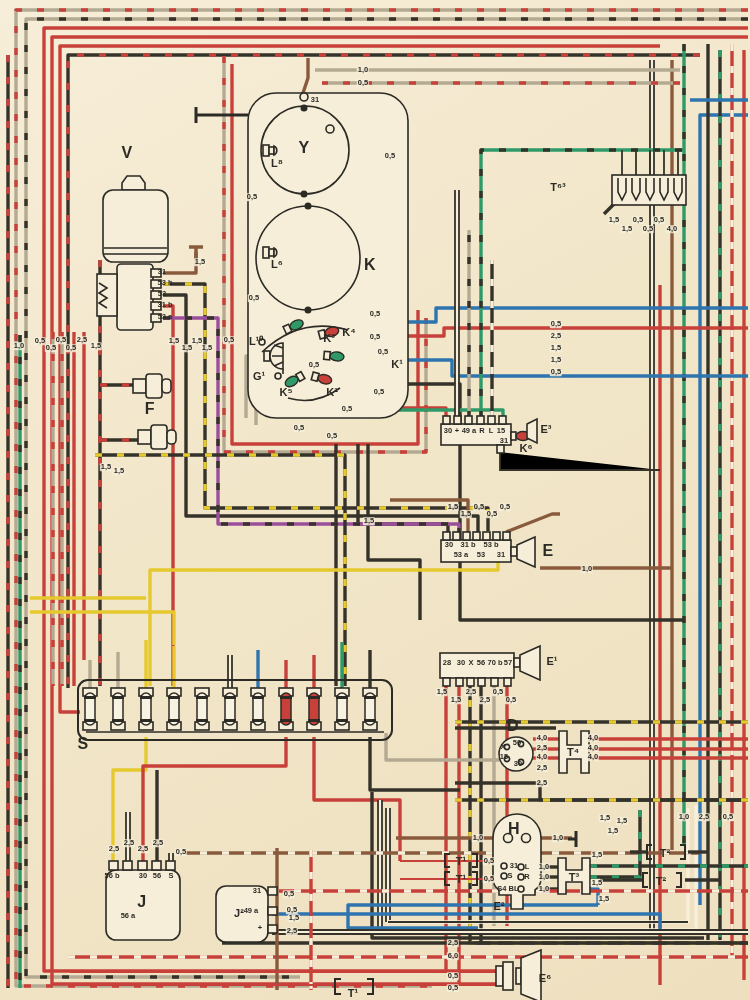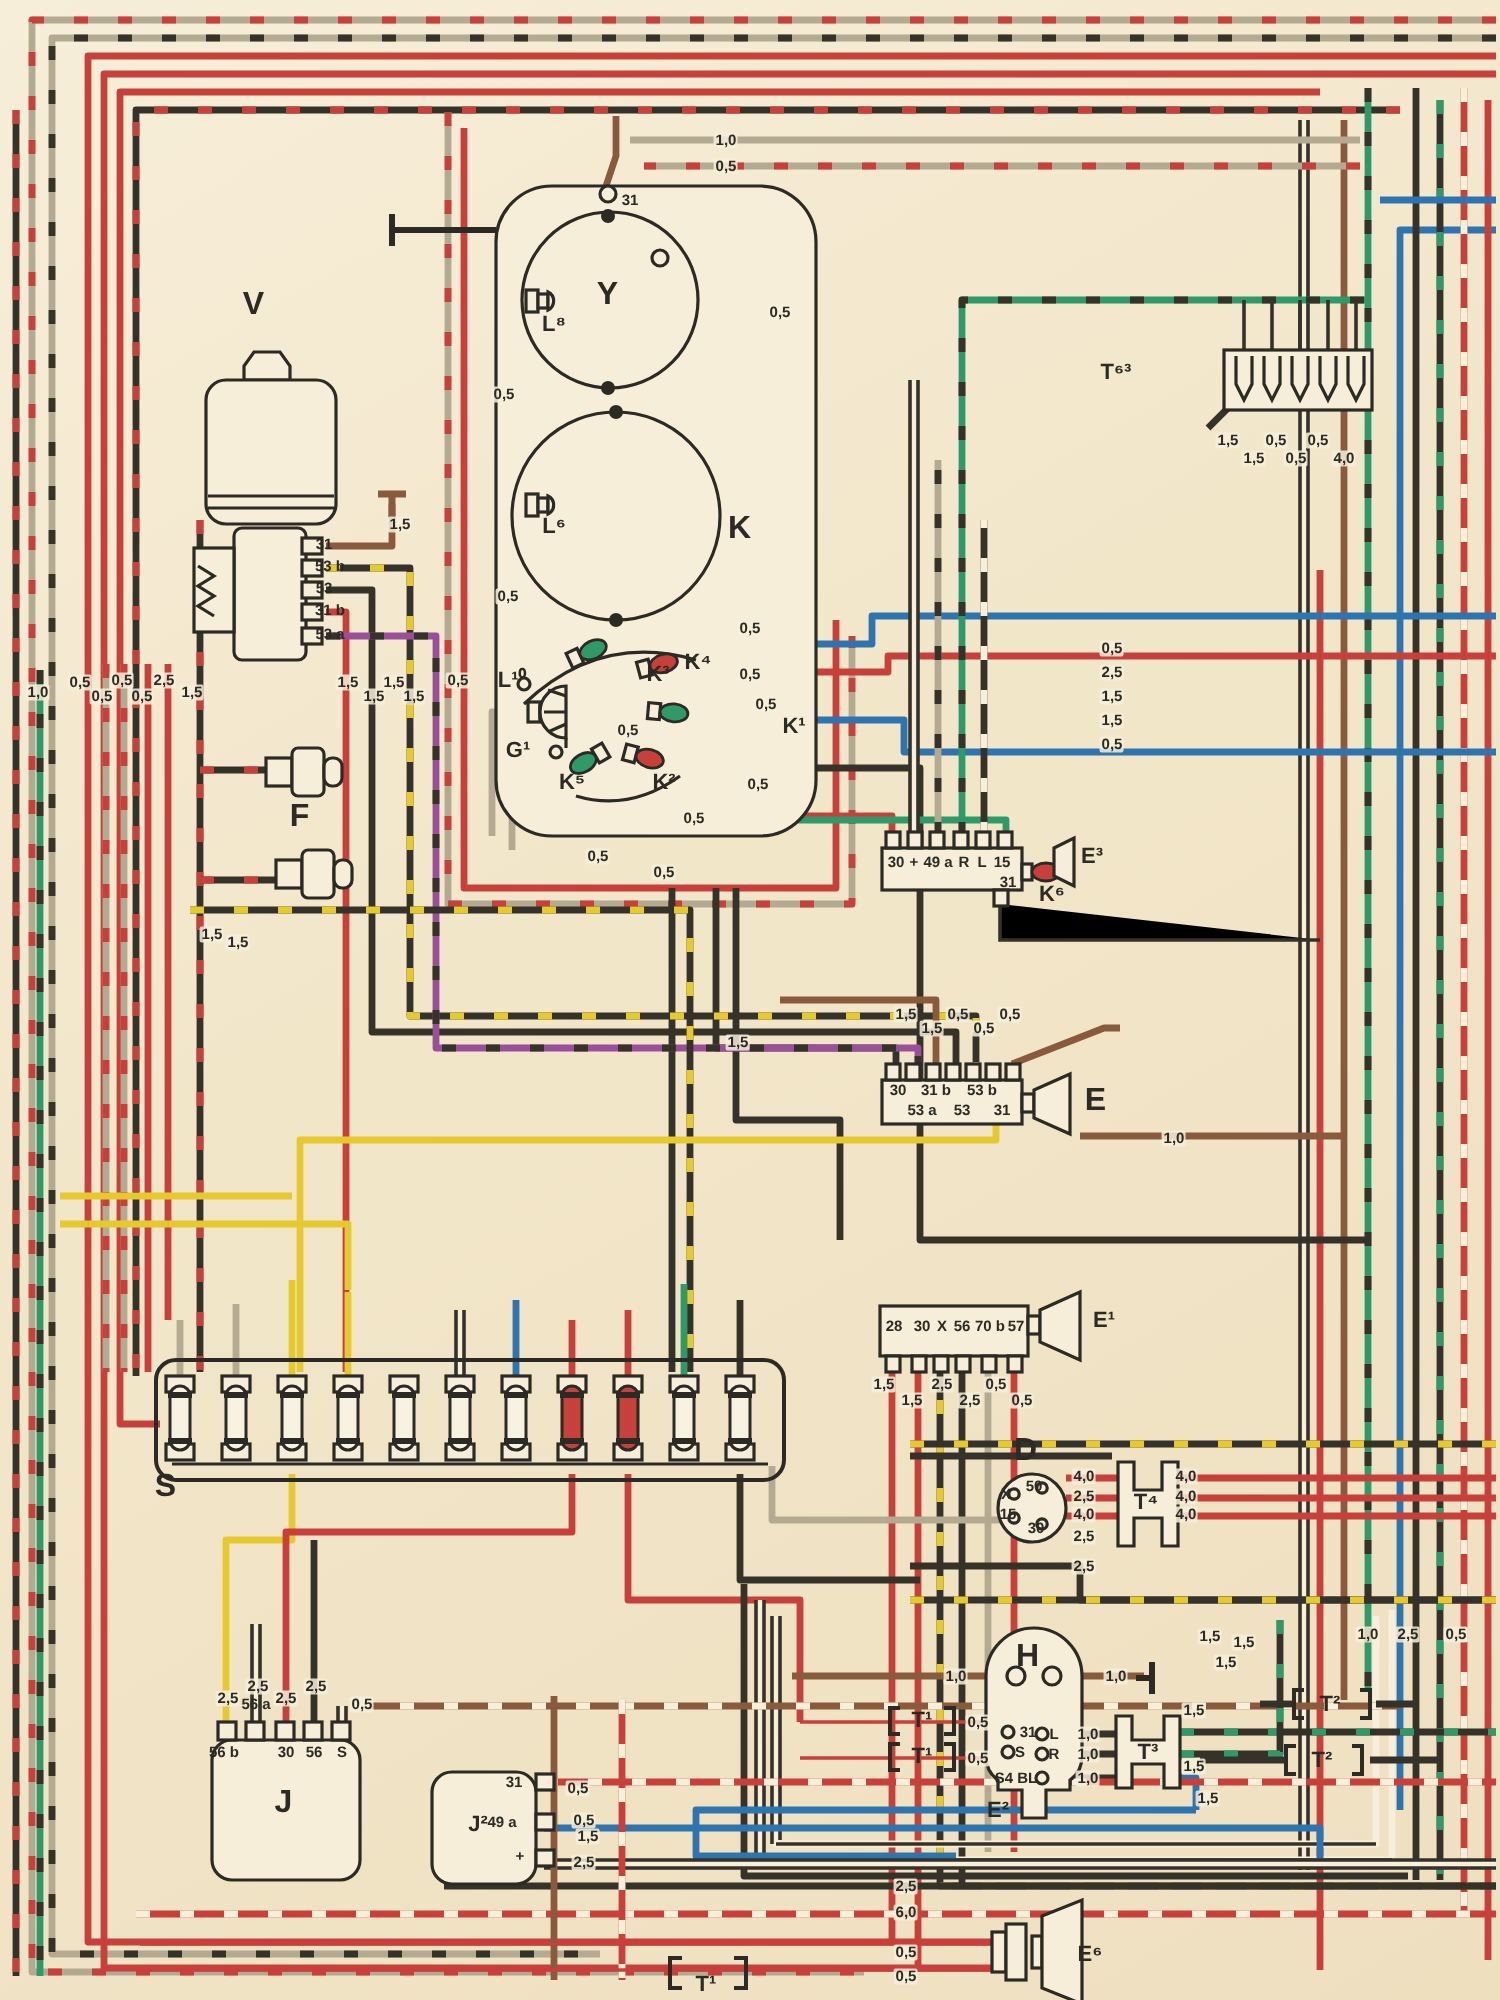--- a/index.html
+++ b/index.html
@@ -539,21 +539,21 @@
       <span class="lbl term" style="left: 503px; top: 747px;">X</span>
       <span class="lbl term" style="left: 517px; top: 743px;">50</span>
       <span class="lbl term" style="left: 504px; top: 757px;">15</span>
       <span class="lbl term" style="left: 518px; top: 764px;">30</span>
       <span class="lbl term" style="left: 514px; top: 866px;">31</span>
       <span class="lbl term" style="left: 510px; top: 876px;">S</span>
       <span class="lbl term" style="left: 527px; top: 867px;">L</span>
       <span class="lbl term" style="left: 527px; top: 877px;">R</span>
       <span class="lbl term" style="left: 508px; top: 889px;">S4 BL</span>
       <span class="lbl term" style="left: 112px; top: 876px;">56 b</span>
-      <span class="lbl term" style="left: 128px; top: 852px;">56 a</span>
+      <span class="lbl term" style="left: 128px; top: 916px;">56 a</span>
       <span class="lbl term" style="left: 143px; top: 876px;">30</span>
       <span class="lbl term" style="left: 157px; top: 876px;">56</span>
       <span class="lbl term" style="left: 171px; top: 876px;">S</span>
       <span class="lbl term" style="left: 257px; top: 891px;">31</span>
       <span class="lbl term" style="left: 251px; top: 911px;">49 a</span>
       <span class="lbl term" style="left: 260px; top: 928px;">+</span>
       <span class="lbl gauge" style="left: 363px; top: 70px;">1,0</span>
       <span class="lbl gauge" style="left: 363px; top: 83px;">0,5</span>
       <span class="lbl gauge" style="left: 390px; top: 156px;">0,5</span>
       <span class="lbl gauge" style="left: 252px; top: 197px;">0,5</span>

